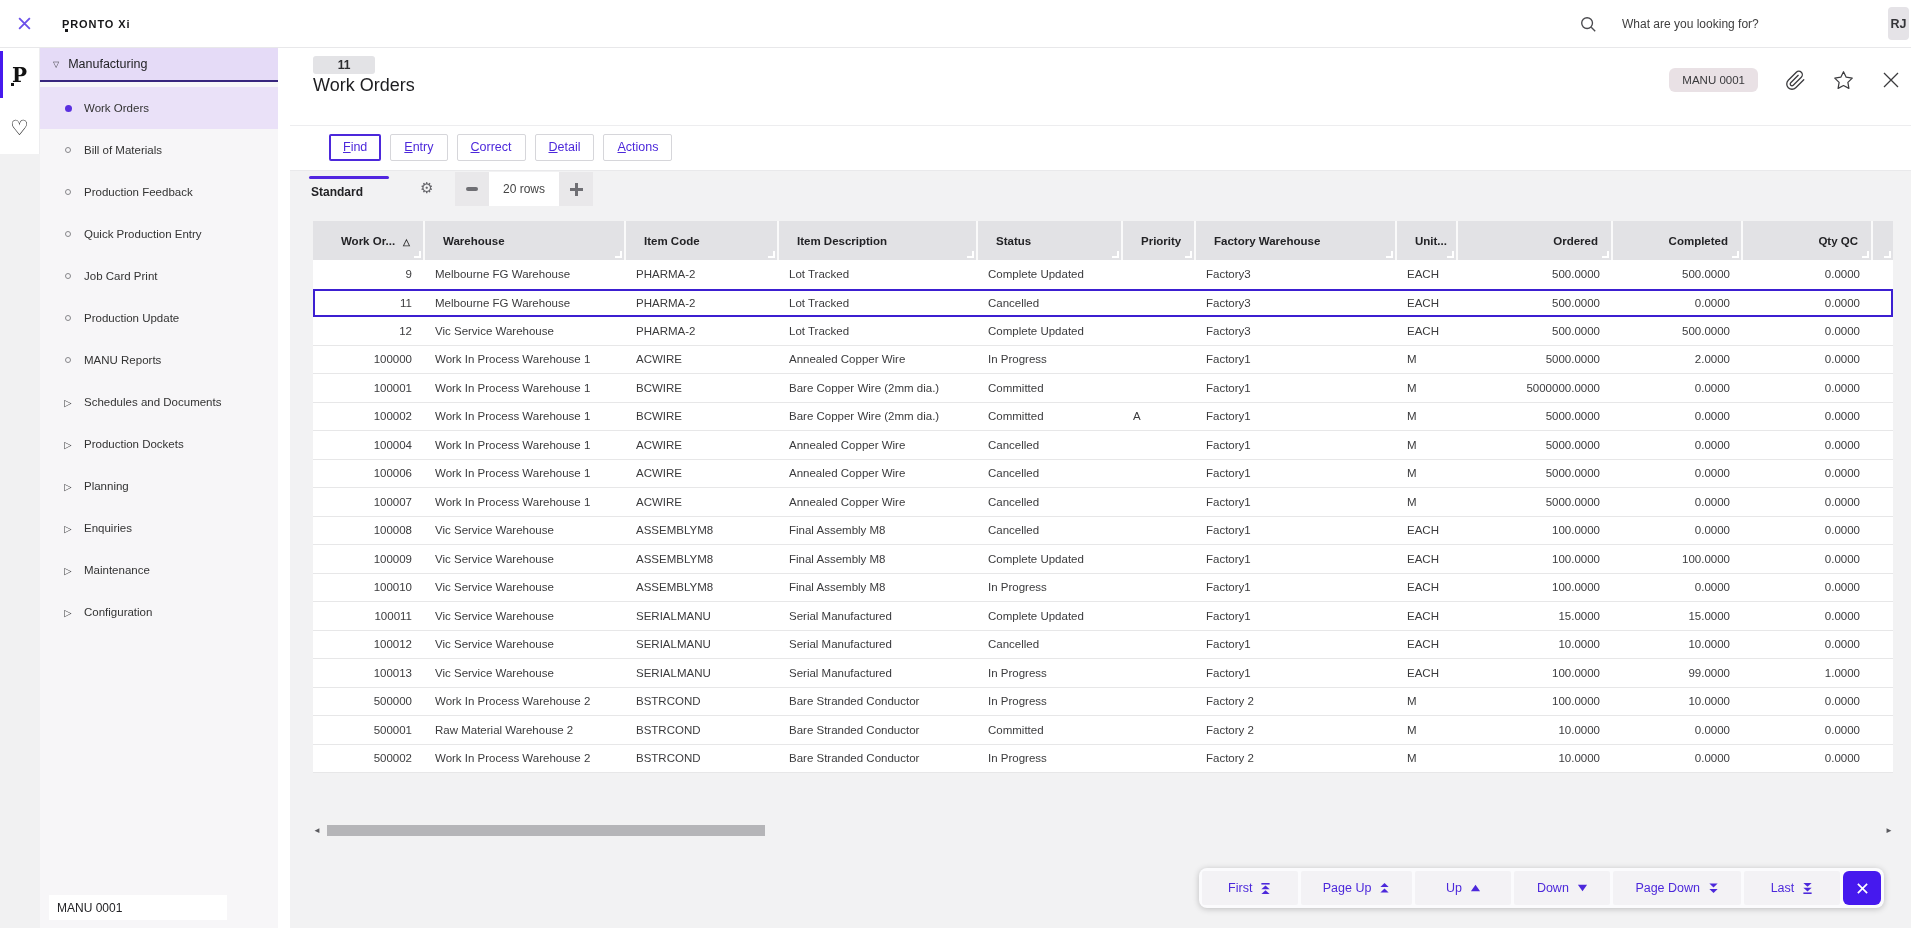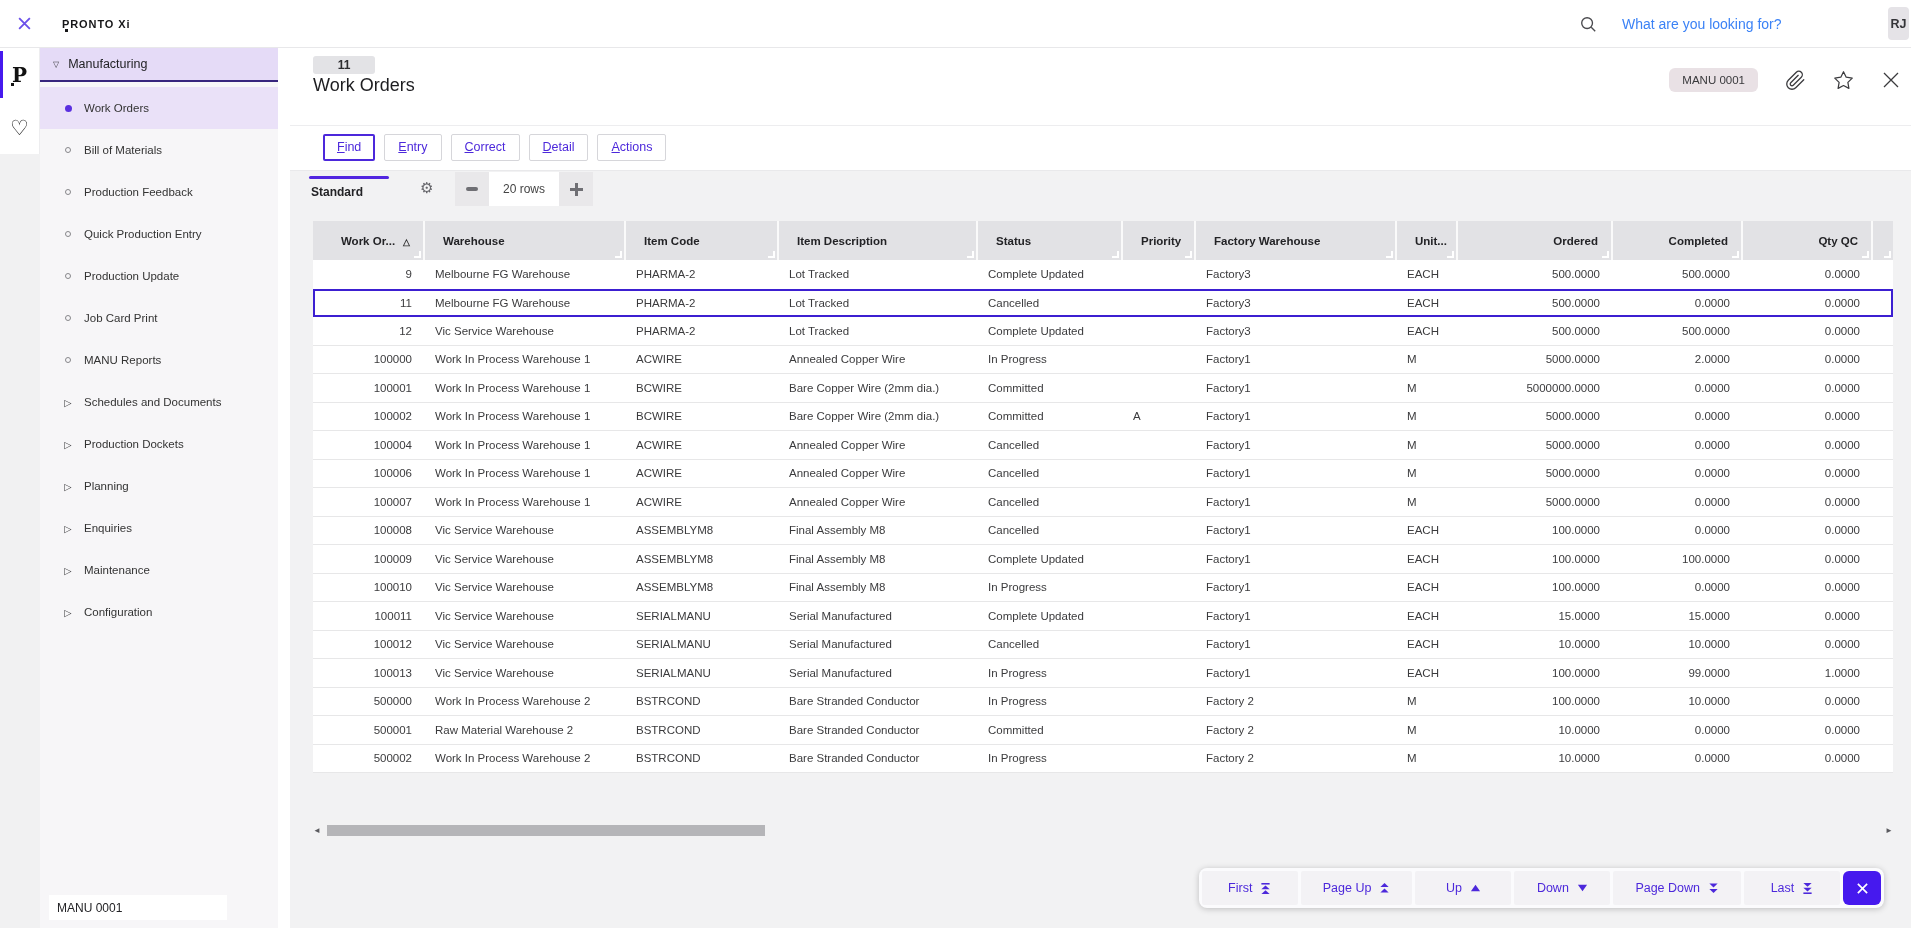--- a/index.html
+++ b/index.html
@@ -14,21 +14,21 @@
   body{width:1911px;height:928px;position:relative;overflow:hidden;
        font-family:"Liberation Sans",sans-serif;background:#f1f1f2;color:var(--text-primary);}
   
   .topbar{position:absolute;top:0;left:0;right:0;height:48px;background:#fff;
           border-bottom:1px solid #e8e8ea;display:flex;align-items:center;z-index:30;}
   .tb-close{width:48px;display:flex;justify-content:center;align-items:center;cursor:pointer;}
   .logo{font-weight:700;font-size:11px;letter-spacing:.9px;color:#161618;margin-left:14px;position:relative;}
   .logo::before{content:"";position:absolute;left:3px;bottom:-2px;width:3px;height:3px;background:#161618;}
   .tb-spacer{flex:1;}
   .tb-search{display:flex;align-items:center;gap:25px;margin-right:96px;}
-  .tb-search .ph{font-size:14px;color:#3b82f6;width:170px;}
+  .tb-search .ph{font-size:12px;color:#404040;width:170px;}
   .avatar{width:21px;height:33px;margin-right:2px;border-radius:4px;background:var(--avatar-bg);
           display:flex;align-items:center;justify-content:center;font-size:12.5px;font-weight:700;color:#343438;}
   
   .rail{position:absolute;left:0;top:48px;width:40px;bottom:0;background:#f1f1f2;}
   .rail-white{background:#fff;height:106px;border-right:1px solid #ededef;}
   .rail-cell{height:53px;display:flex;align-items:center;justify-content:center;position:relative;}
   .rail-cell.active::before{content:"";position:absolute;left:0;top:3px;bottom:3px;width:3px;background:var(--accent-bright);}
   .rail-p{font-family:"DejaVu Serif",serif;font-weight:700;font-size:20px;color:#111;position:relative;}
   .rail-p::after{content:"";position:absolute;left:-1px;bottom:1px;width:3px;height:3px;background:#111;}
   .rail-heart{font-size:21px;color:#141414;}
@@ -52,21 +52,21 @@
   .content-top{height:123px;background:#fff;border-bottom:1px solid #e9e9eb;position:relative;}
   .page-header{height:78px;border-bottom:1px solid #ededef;position:relative;}
   .count-badge{position:absolute;left:23px;top:8px;width:62px;height:18px;background:var(--badge-bg);
                border-radius:3px;display:flex;align-items:center;justify-content:center;
                font-size:12px;font-weight:700;color:#2c2c2f;}
   .page-title{position:absolute;left:23px;top:27px;font-size:18px;color:#1d1d20;}
   .hdr-icons{position:absolute;right:10px;top:20px;display:flex;align-items:center;gap:27px;}
   .module-badge{background:var(--module-badge-bg);border-radius:6px;padding:6px 13px;font-size:11.5px;color:#39393c;}
   .hico{display:flex;align-items:center;cursor:pointer;}
   
-  .tabs{position:absolute;left:33px;top:86px;display:flex;gap:9px;}
+  .tabs{position:absolute;left:39px;top:86px;display:flex;gap:9px;}
   .tab{border:1px solid #d6d6da;border-radius:2px;background:#fff;color:var(--accent);
        font-size:12.5px;font-family:inherit;padding:6px 13px;cursor:pointer;line-height:1;}
   .tab.active{border:2px solid var(--accent);padding:5px 12px;}
   .tab .fl{text-decoration:underline;}
   
   .view-tab{position:absolute;left:21px;top:137px;font-size:12px;font-weight:700;color:#232326;cursor:pointer;}
   .view-tab::before{content:"";position:absolute;left:-2px;top:-9px;width:80px;height:3px;background:#5226e0;border-radius:2px;}
   .gear{position:absolute;left:130px;top:131px;font-size:15px;color:#66666b;cursor:pointer;}
   .rows-ctl{position:absolute;left:165px;top:124px;height:34px;display:flex;}
   .rows-btn{width:34px;background:var(--control-bg);display:flex;align-items:center;justify-content:center;cursor:pointer;border:none;}
@@ -170,27 +170,27 @@
       <div class="side-item">
         <span class="marker">
           <span class="dot"></span>
         </span>
         <span>Quick Production Entry</span>
       </div>
       <div class="side-item">
         <span class="marker">
           <span class="dot"></span>
         </span>
-        <span>Production Update</span>
+        <span>Job Card Print</span>
       </div>
       <div class="side-item">
         <span class="marker">
           <span class="dot"></span>
         </span>
-        <span>Job Card Print</span>
+        <span>Production Update</span>
       </div>
       <div class="side-item">
         <span class="marker">
           <span class="dot"></span>
         </span>
         <span>MANU Reports</span>
       </div>
       <div class="side-item">
         <span class="marker group-tri">▷</span>
         <span>Schedules and Documents</span>

